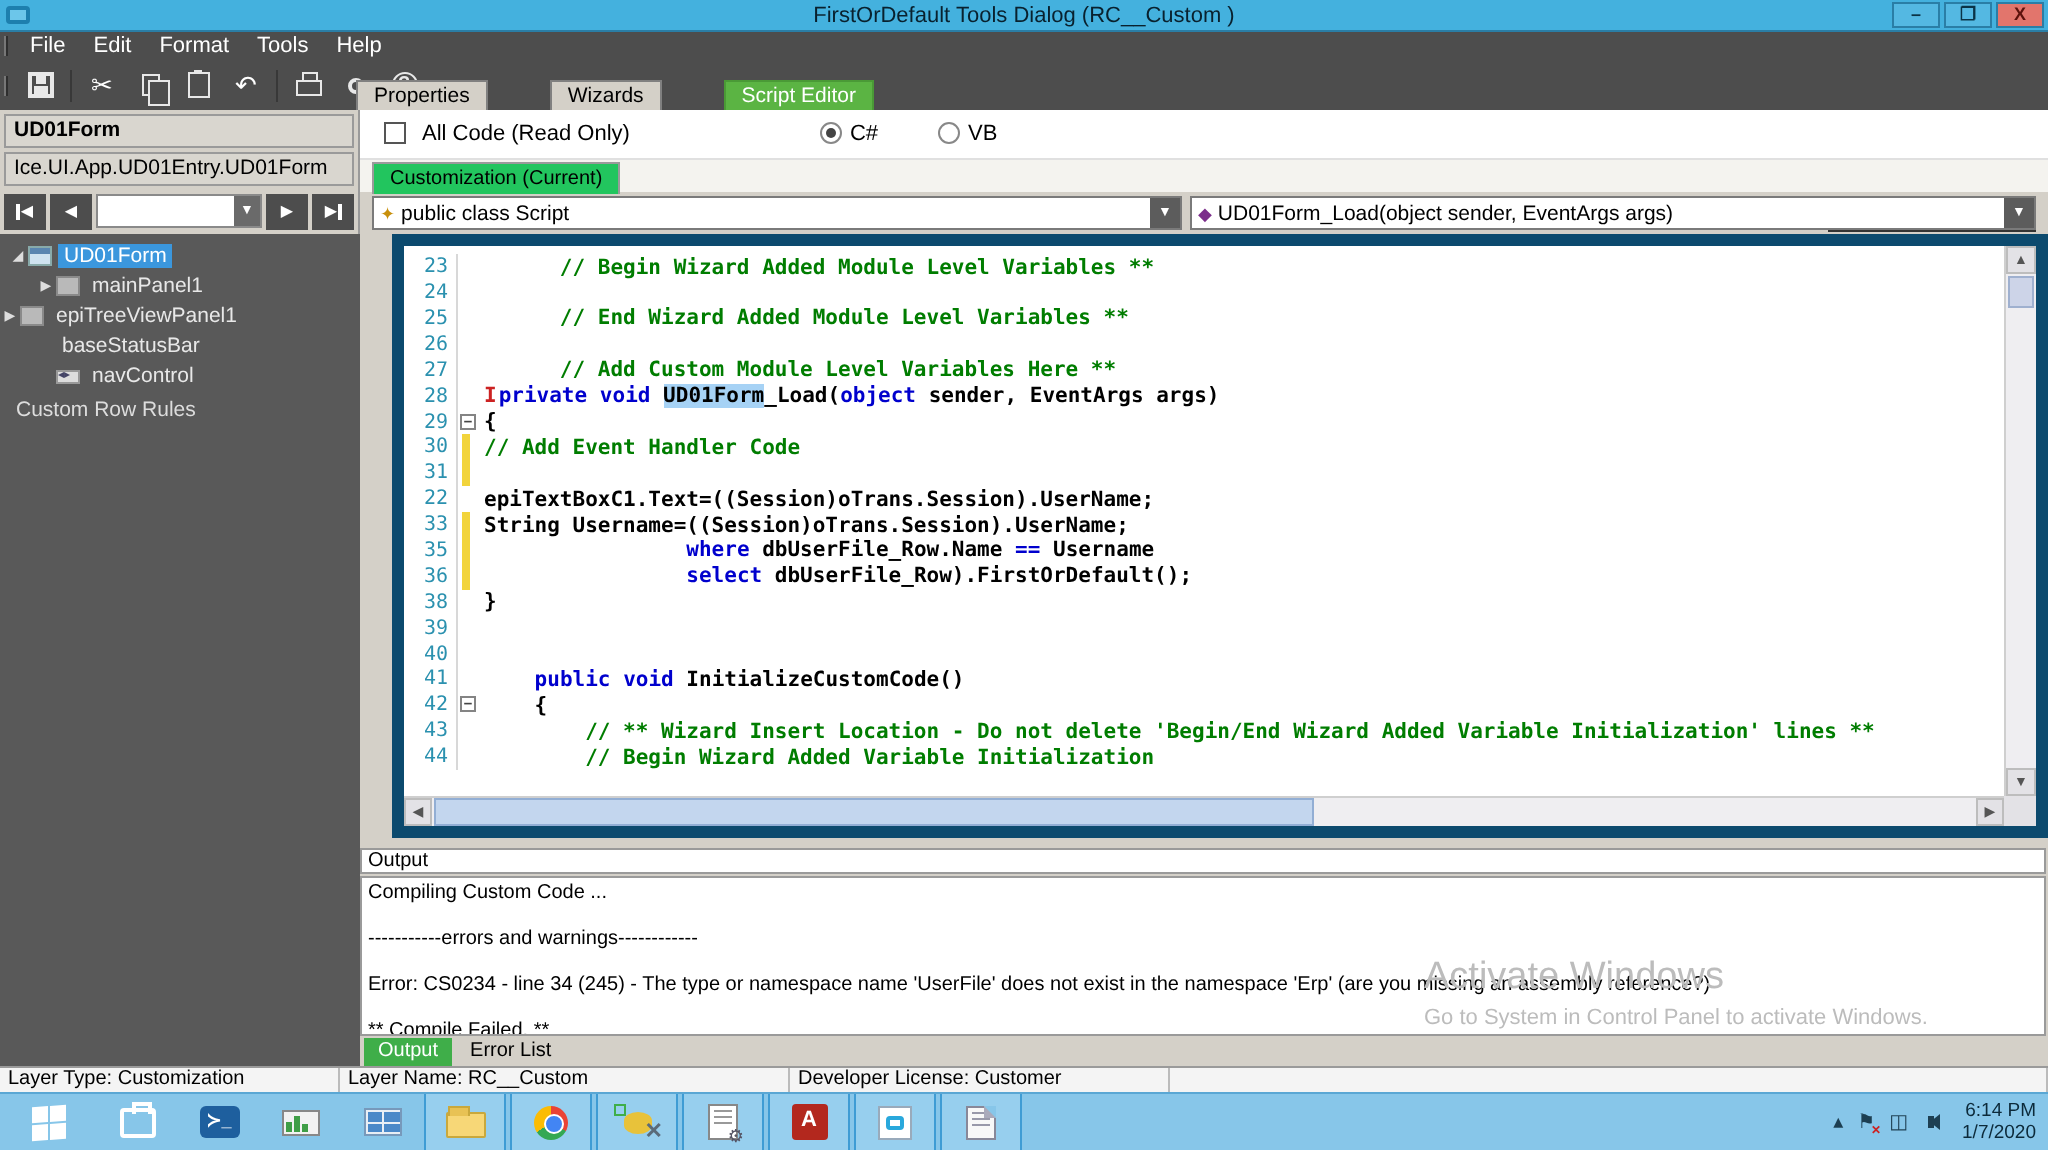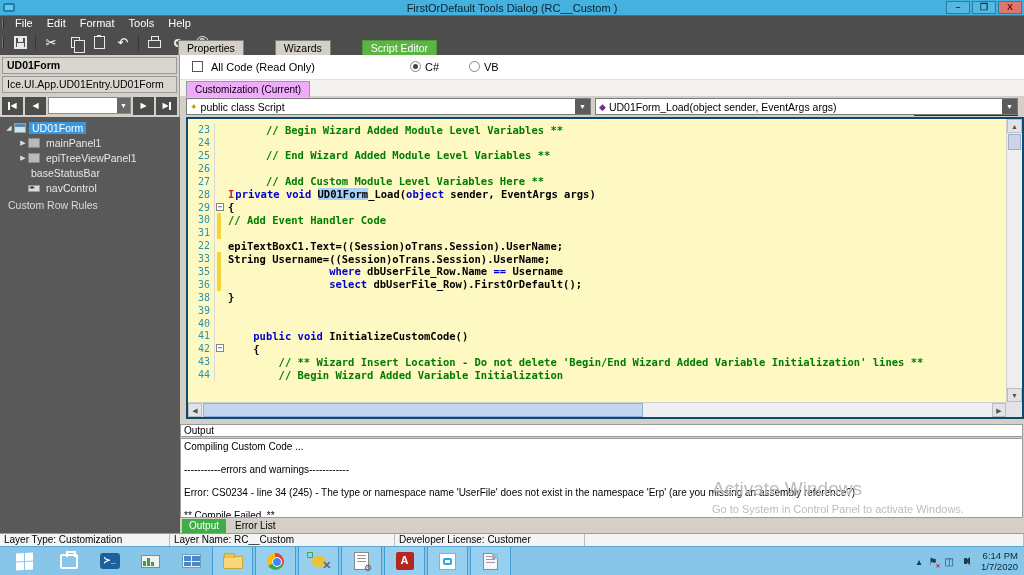--- a/index.html
+++ b/index.html
@@ -80,33 +80,33 @@
                    display:flex;align-items:center;}
   .checkbox{width:11px;height:11px;border:1px solid #555;background:#fff;margin:0 8px 0 12px;}
   .cb-label{font-size:11px;}
   .radio{width:11px;height:11px;border:1px solid #888;border-radius:50%;background:#fff;position:relative;margin-right:4px;}
   .radio.sel:before{content:"";position:absolute;left:2px;top:2px;width:5px;height:5px;border-radius:50%;background:#444;}
   .radio-group{display:flex;align-items:center;margin-left:95px;}
   .radio-group .rlabel{margin-right:30px;font-size:11px;}
   .new-code-layer{position:absolute;right:6px;top:3px;height:18px;padding:0 12px;background:#4d4d4d;
                   color:#fff;font-size:10.5px;line-height:17px;border:1px solid #333;margin-top:40px;}
   .layer-tab-row{height:17px;background:#f4f3ef;position:relative;}
-  .layer-tab{position:absolute;left:6px;top:1px;height:16px;background:#f0abfc;border:1px solid #9a9a9a;
+  .layer-tab{position:absolute;left:6px;top:1px;height:16px;background:#22c55e;border:1px solid #9a9a9a;
              border-bottom:none;padding:0 8px;font-size:10px;line-height:15px;}
   .dropdown-row{height:21px;display:flex;align-items:center;gap:4px;padding:1px 6px 1px 6px;background:#d4d0c8;}
   .combo{height:17px;background:#fff;border:1px solid #7a7a7a;position:relative;display:flex;
          align-items:center;font-size:10.5px;overflow:hidden;}
   .combo .cicon{margin:0 3px 0 3px;font-size:9px;}
   .combo .dd{position:absolute;right:0;top:0;width:15px;height:15px;background:#5c5c5c;color:#fff;
              font-size:7px;text-align:center;line-height:15px;}
   .combo.class-combo{width:405px;}
   .combo.method-combo{flex:1;}
 
   
-  .editor-frame{height:306px;margin:0 0 0 6px;border:2px solid #0c4a6e;background:#fef9c3;position:relative;}
+  .editor-frame{height:306px;margin:0 0 0 16px;border:6px solid #0c4a6e;background:#ffffff;position:relative;}
   .editor-lines{position:absolute;left:0;top:0;right:16px;bottom:15px;overflow:hidden;padding-top:4px;}
   .cline{display:flex;height:12.9px;font-family:"DejaVu Sans Mono",monospace;font-size:10.5px;
          font-weight:bold;white-space:pre;align-items:center;}
   .lnum{width:22px;text-align:right;color:#2b91af;font-size:10px;font-weight:normal;
         font-family:"DejaVu Sans Mono",monospace;flex:none;}
   .lmark{width:12px;height:12.9px;flex:none;position:relative;margin:0 2px 0 4px;border-left:1px solid #d8d8d8;}
   .lmark .ybar{position:absolute;left:2px;top:0;width:4px;height:100%;background:#f2d43c;}
   .lmark .fold{position:absolute;left:1px;top:2px;width:8px;height:8px;border:1px solid #848484;
                background:#fff;font-size:7px;line-height:6px;text-align:center;color:#444;}
   .ccur{color:#cc2222;margin-right:1px;}
@@ -263,21 +263,21 @@
             <div class="tree-item" style="padding-left: 4px;">
               <span class="tw">◢</span>
               <span class="ticon form"></span>
               <span class="tlabel selected">UD01Form</span>
             </div>
             <div class="tree-item" style="padding-left: 18px;">
               <span class="tw">▶</span>
               <span class="ticon panel"></span>
               <span class="tlabel">mainPanel1</span>
             </div>
-            <div class="tree-item" style="padding-left: 18px;">
+            <div class="tree-item" style="">
               <span class="tw">▶</span>
               <span class="ticon panel"></span>
               <span class="tlabel">epiTreeViewPanel1</span>
             </div>
             <div class="tree-item" style="padding-left: 18px;">
               <span class="tw"></span>
               <span class="tlabel">baseStatusBar</span>
             </div>
             <div class="tree-item" style="padding-left: 18px;">
               <span class="tw"></span>

